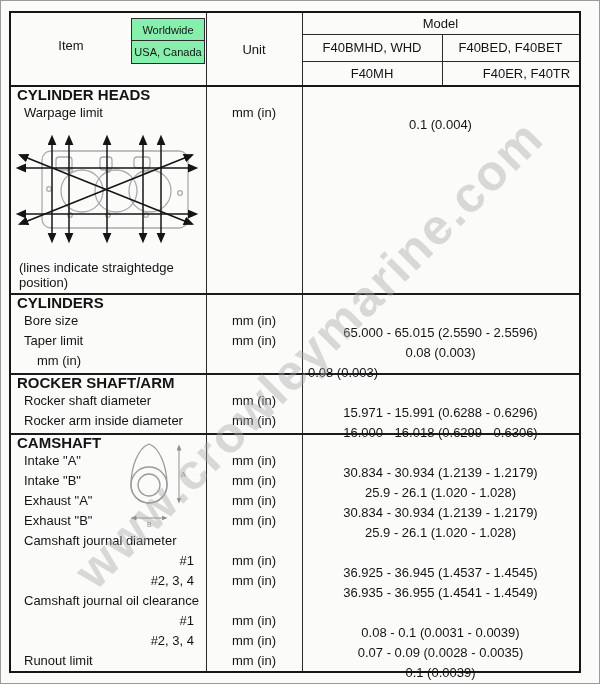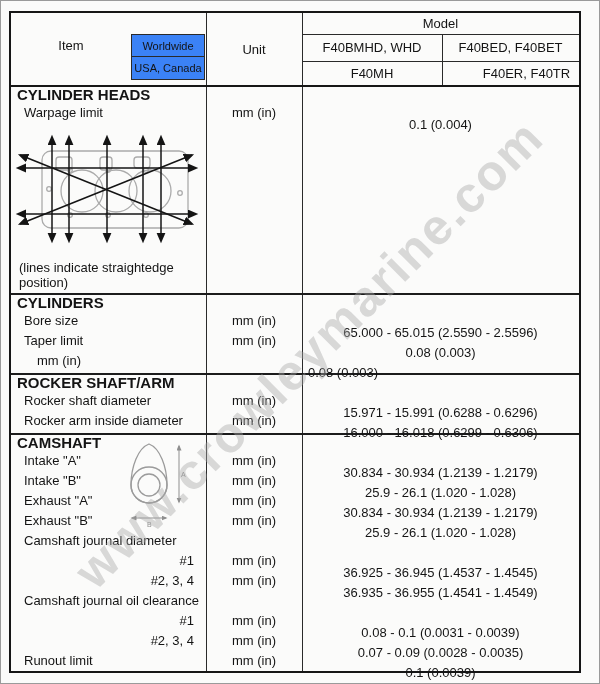--- a/index.html
+++ b/index.html
@@ -29,21 +29,21 @@
   .lbl.unit{left:195px;top:0;width:96px;height:72px;}
   .lbl.model{left:291px;top:0;right:0;height:21px;}
   .lbl.m2l{left:291px;top:21px;width:140px;height:27px;}
   .lbl.m2r{left:431px;top:21px;right:0;height:27px;}
   .lbl.m3l{left:291px;top:48px;width:140px;height:24px;}
   .lbl.m3r{left:431px;top:48px;right:0;height:24px;margin-left:32px;}
   .hline{position:absolute;height:1px;background:#2a2a2a;left:291px;right:0;}
   .hline.h1{top:21px;}
   .hline.h2{top:48px;}
   .vline-model{position:absolute;left:431px;top:21px;bottom:0;width:1px;background:#2a2a2a;}
-  .ww-box{position:absolute;left:120px;top:21px;width:74px;height:46px;box-sizing:border-box;border:1px solid #2a2a2a;background:#3b82f6;}
+  .ww-box{position:absolute;left:120px;top:5px;width:74px;height:46px;box-sizing:border-box;border:1px solid #2a2a2a;background:#86efac;}
   .ww-box .half{position:absolute;left:0;right:0;height:50%;display:flex;align-items:center;justify-content:center;font-size:11px;}
   .ww-box .half.top{top:0;border-bottom:1px solid #2a2a2a;box-sizing:border-box;}
   .ww-box .half.bot{bottom:0;}
   
   .tbody{position:absolute;left:0;top:74px;right:0;bottom:0;}
   .section{box-sizing:border-box;overflow:visible;}
   .section.bordered{border-top:2px solid #1c1c1c;}
   #section-0{height:206px;}
   #section-1{height:80px;}
   #section-2{height:60px;}

